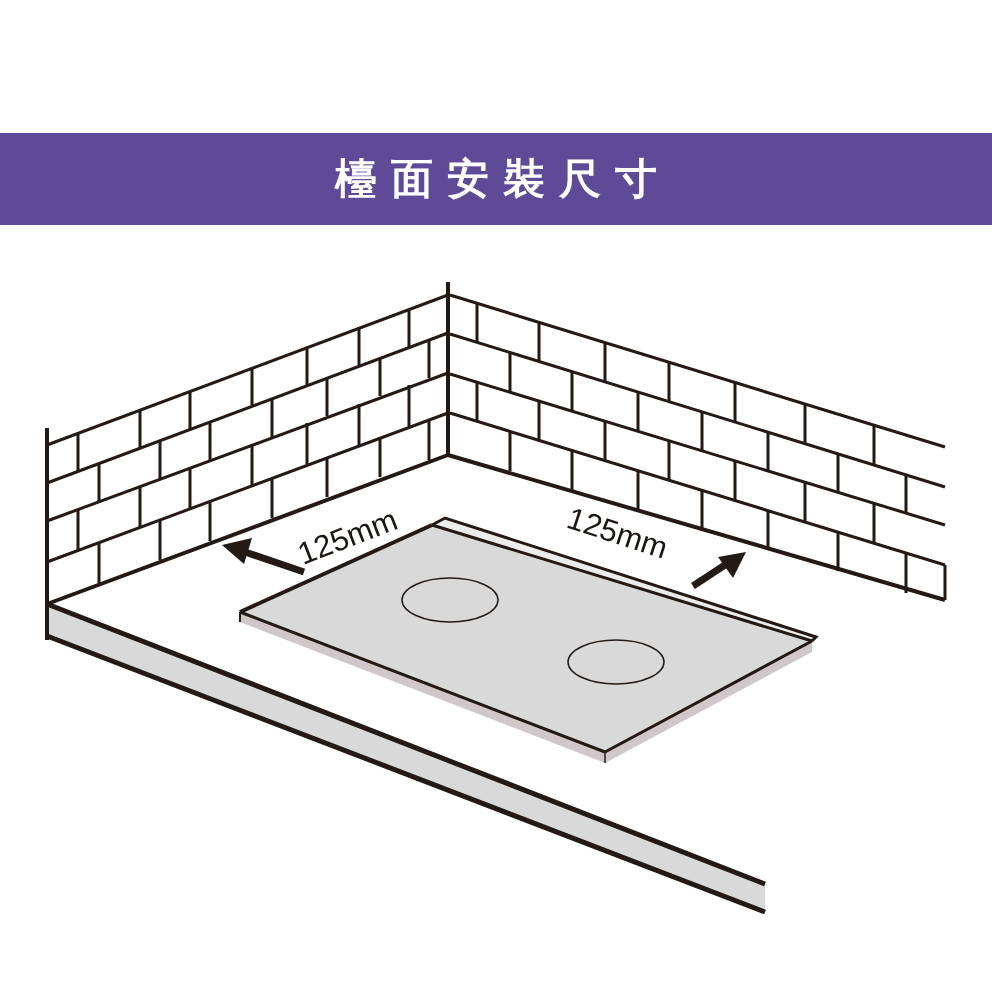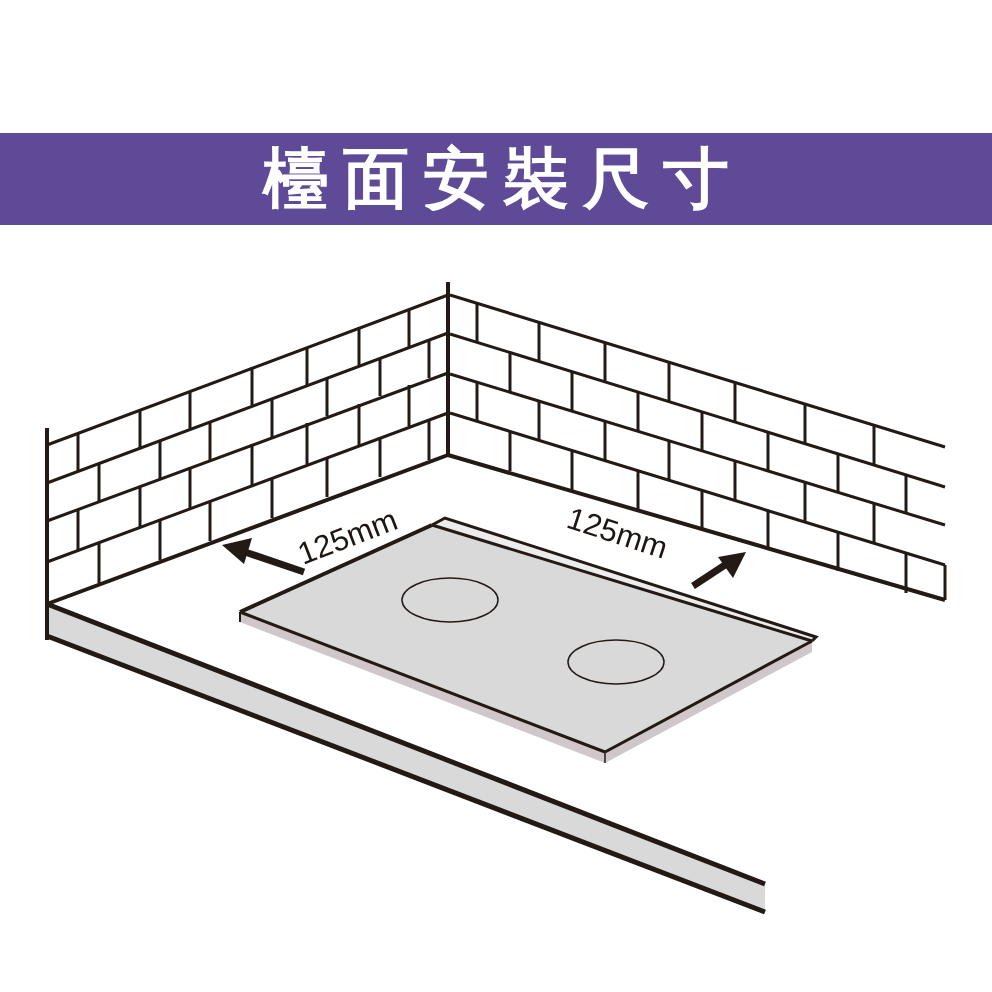--- a/index.html
+++ b/index.html
@@ -5,21 +5,21 @@
     html, body { margin: 0; padding: 0; background: #ffffff; }
     body { width: 992px; height: 992px; position: relative; overflow: hidden; }
     .banner {
       position: absolute; left: 0; top: 133px; width: 992px; height: 92px;
       background: #5e4a97;
       display: flex; align-items: center; justify-content: center;
     }
     .banner-title {
       color: #ffffff;
       font-family: "DejaVu Sans", "Liberation Sans", sans-serif;
-      font-weight: bold; font-size: 66px; letter-spacing: 14px;
+      font-weight: bold; font-size: 42px; letter-spacing: 14px;
       padding-left: 14px;
     }
     svg.scene { position: absolute; left: 0; top: 0; }
     .dim-label {
       font-family: "Liberation Sans", "DejaVu Sans", sans-serif;
       font-size: 31px; fill: #1e1612;
     }
   </style>
 </head>
 <body>

